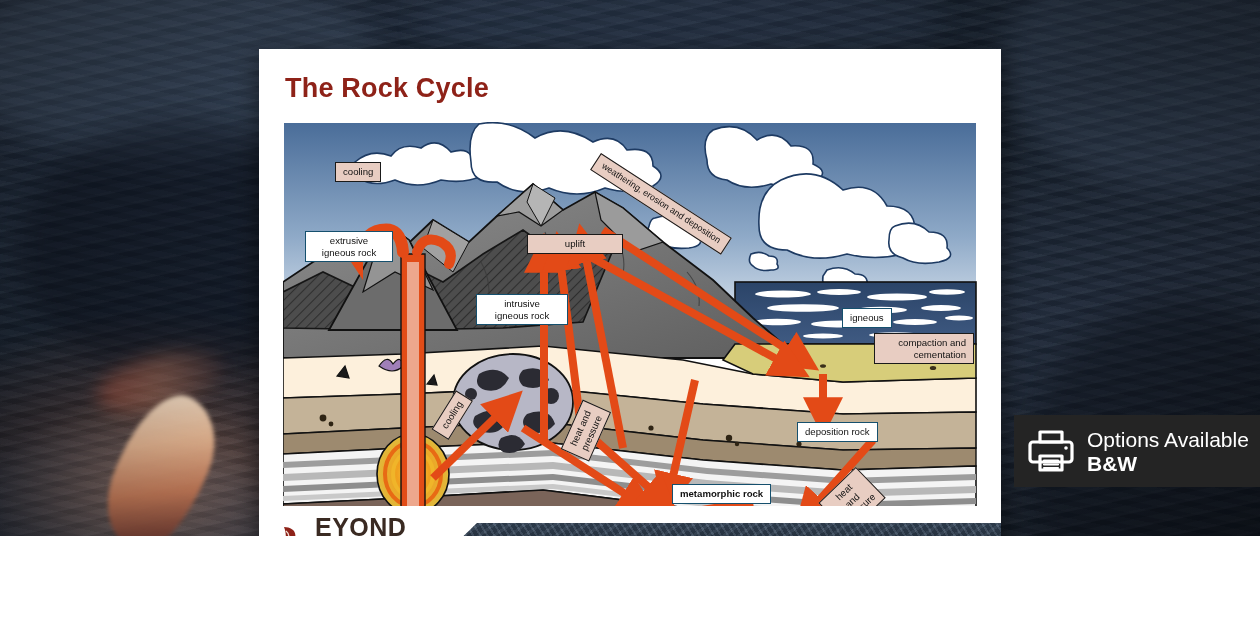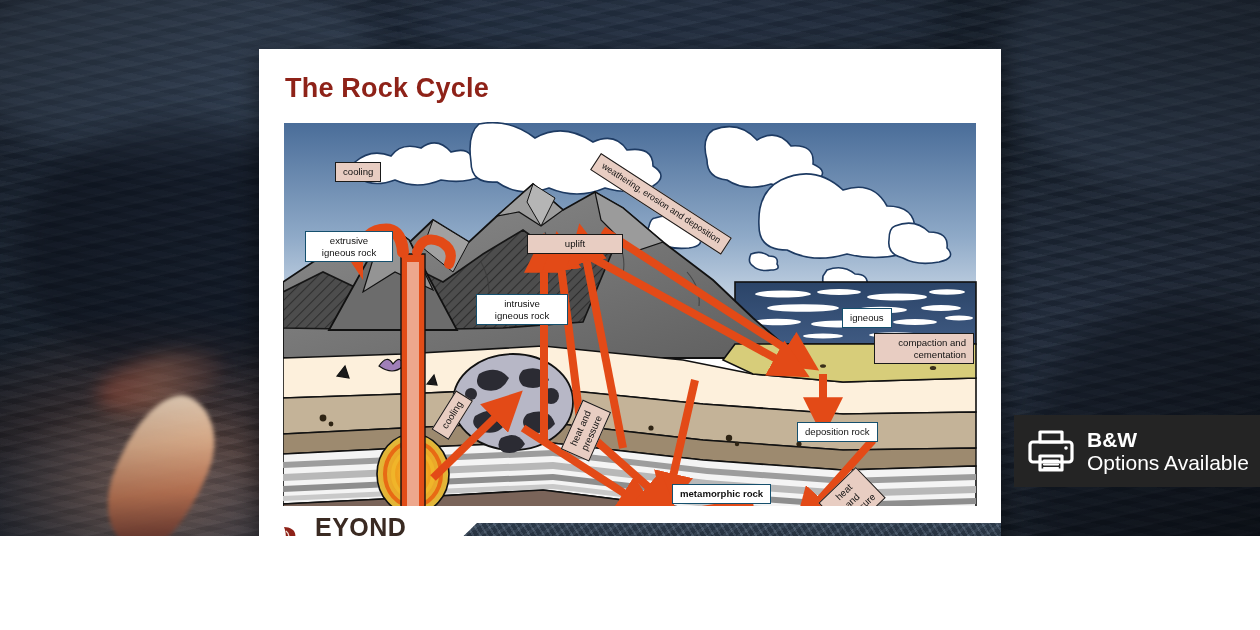--- a/index.html
+++ b/index.html
@@ -445,18 +445,18 @@
         <path d="M14,30 h22 v14 h-22 z"></path>
       </g>
       <g stroke="#ffffff" stroke-width="2.2" stroke-linecap="round">
         <line x1="18" y1="34.5" x2="32" y2="34.5"></line>
         <line x1="18" y1="38.5" x2="32" y2="38.5"></line>
         <line x1="18" y1="42" x2="32" y2="42"></line>
       </g>
       <circle cx="40" cy="22" r="1.8" fill="#ffffff"></circle>
     </svg>
     <div id="bw-text">
+      <div id="bw-line2">Options Available</div>
       <div id="bw-line1">B&amp;W</div>
-      <div id="bw-line2">Options Available</div>
     </div>
   </div>
 
 </div>
 
 </body></html>

